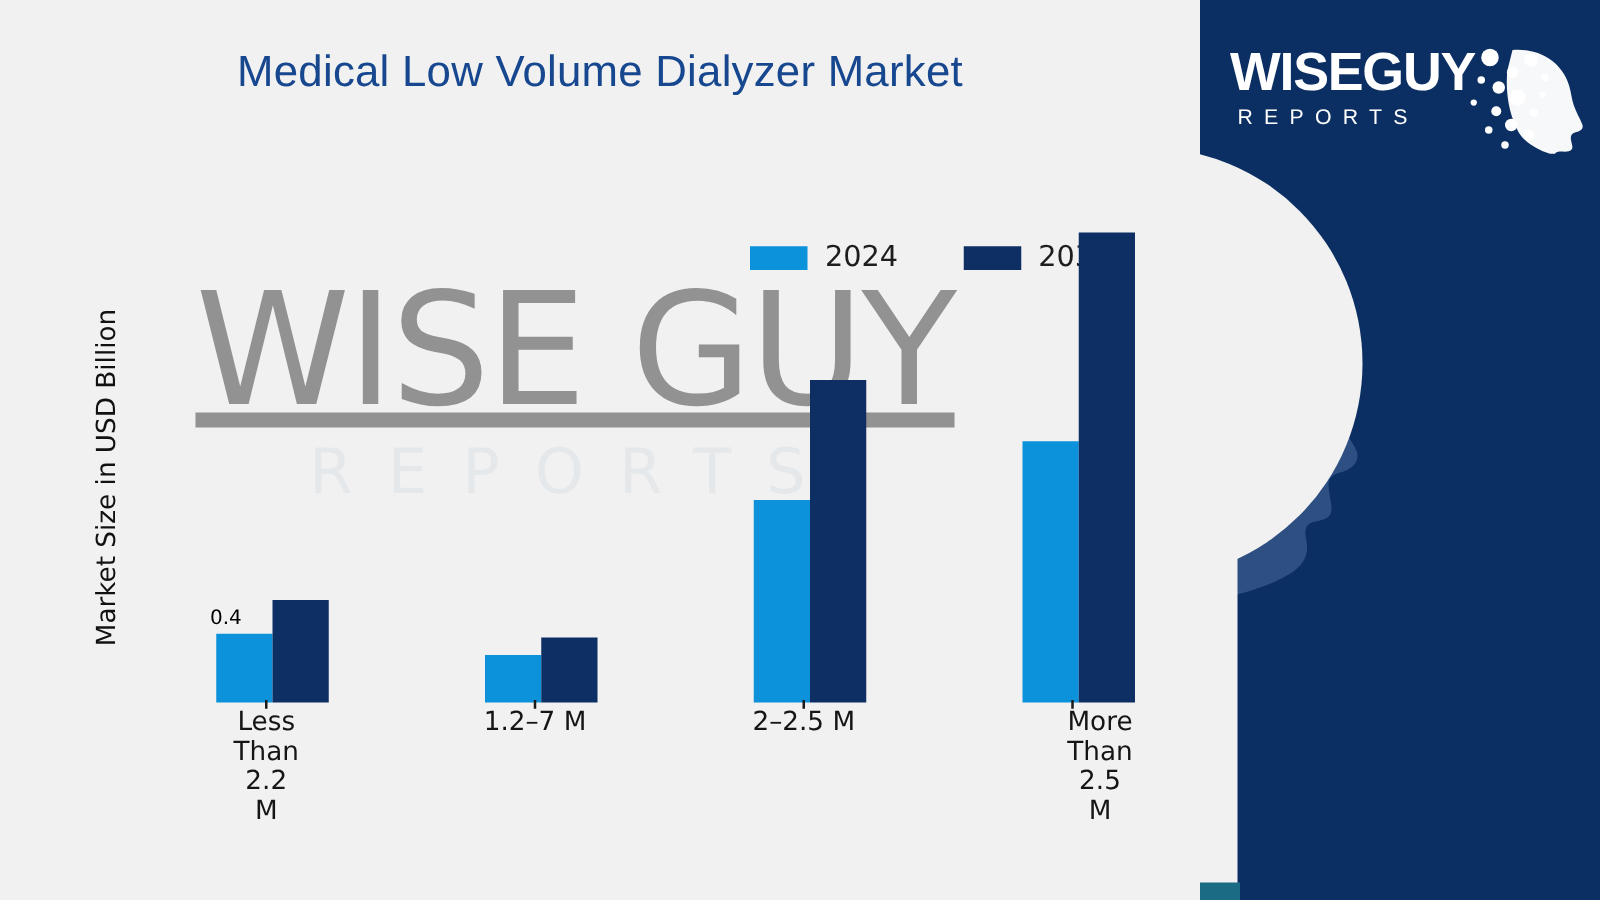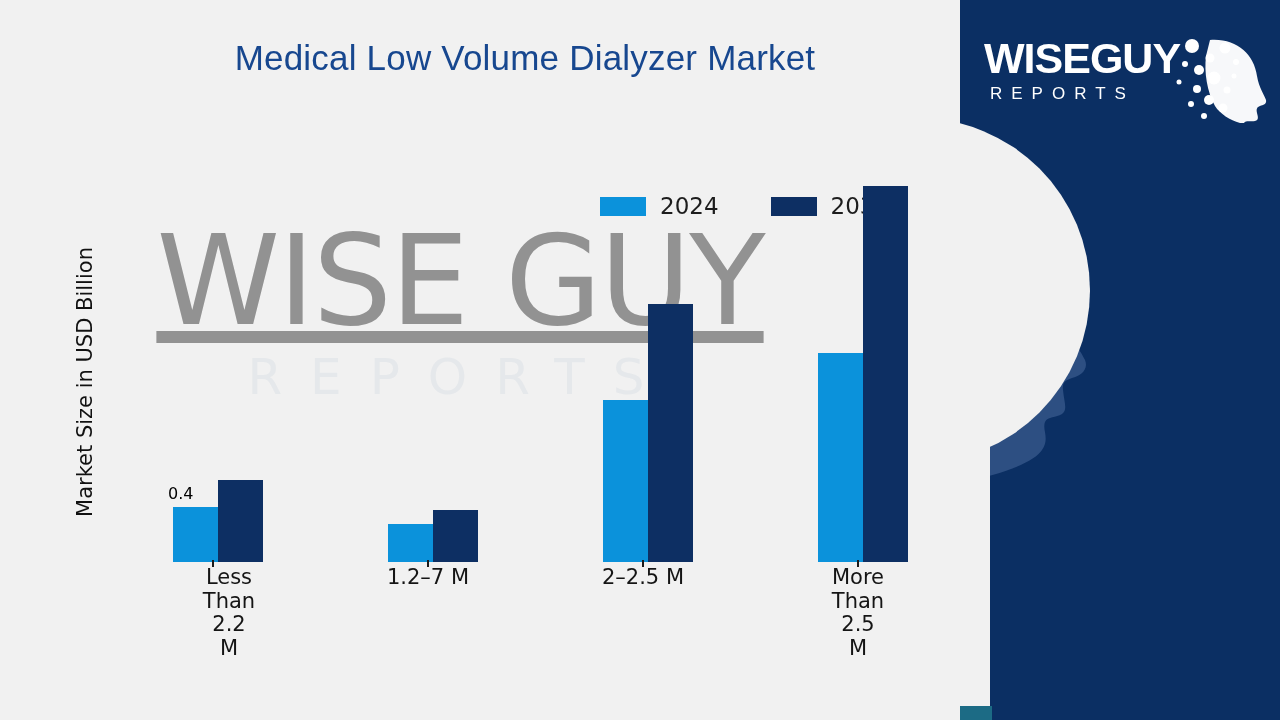--- a/index.html
+++ b/index.html
@@ -63,21 +63,20 @@
   #chart-title {
     position: absolute;
     left: 0; top: 38px;
     width: 960px;
     text-align: center;
     font-size: 35px;
     color: #17478f;
     font-family: "Liberation Sans", sans-serif;
     letter-spacing: .2px;
     white-space: nowrap;
-    padding-left: 45px;
   }
 
   
   #y-axis-title {
     position: absolute;
     left: -105px;
     top: 370px;
     width: 380px;
     transform: rotate(-90deg);
     transform-origin: center center;
@@ -276,33 +275,33 @@
         <div class="bar bar-a" style="background: rgb(11, 146, 219); height: 208.747px;"></div>
         <div class="bar bar-b" style="background: rgb(13, 47, 99); height: 376.293px;"></div>
       </div>
     </div>
 
     <div class="tick" style="left:212px"></div>
     <div class="tick" style="left:427px"></div>
     <div class="tick" style="left:642px"></div>
     <div class="tick" style="left:857px"></div>
 
-    <div class="x-label" style="left:154px">
+    <div class="x-label" style="left:138px">
         <div>Less</div>
         <div>Than</div>
         <div>2.2</div>
         <div>M</div>
       </div>
     <div class="x-label" style="left:353px">
         <div>1.2–7 M</div>
       </div>
     <div class="x-label" style="left:568px">
         <div>2–2.5 M</div>
       </div>
-    <div class="x-label" style="left:783px">
+    <div class="x-label" style="left:805px">
         <div>More</div>
         <div>Than</div>
         <div>2.5</div>
         <div>M</div>
       </div>
 
   </div>
 
   <div id="right-panel">
 

